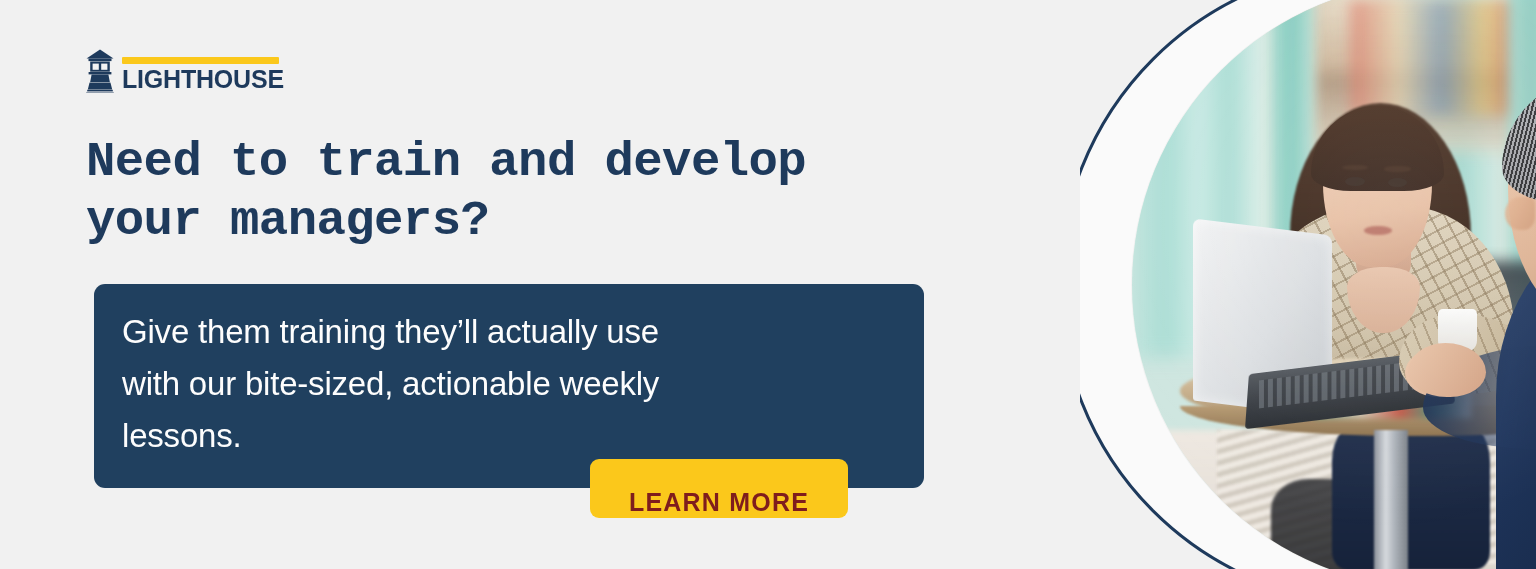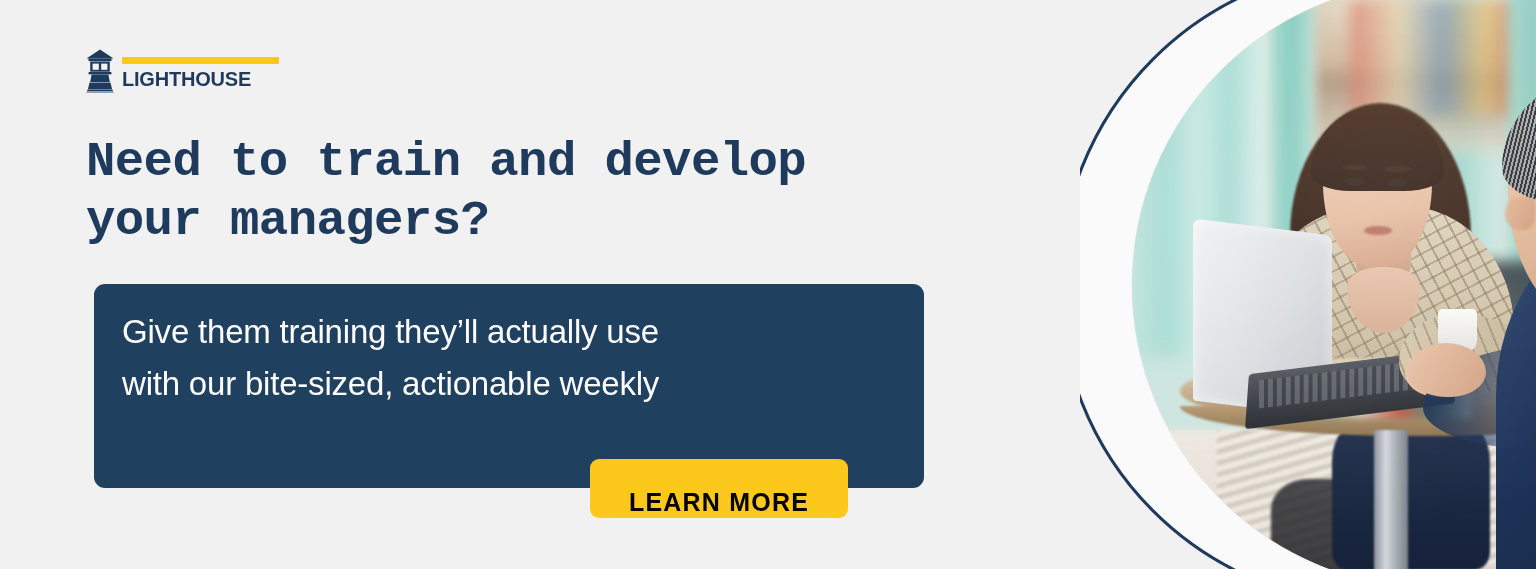--- a/index.html
+++ b/index.html
@@ -13,21 +13,21 @@
 
   
   .left{position:absolute;left:0;top:0;width:1080px;height:569px;}
 
   .logo{position:absolute;left:82px;top:49px;display:flex;align-items:flex-end;height:44px;}
   .logo-mark{width:36px;height:44px;display:block;}
   .logo-word-wrap{display:flex;flex-direction:column;justify-content:flex-end;margin-left:4px;padding-bottom:1px;}
   .logo-rule{height:7px;background:#fbc81b;width:157px;margin-bottom:3px;border-radius:1px;}
   .logo-word{
     font-family:"Liberation Sans", sans-serif;
-    font-weight:bold;font-size:20px;line-height:25px;letter-spacing:-0.2px;
+    font-weight:bold;font-size:25px;line-height:25px;letter-spacing:-0.2px;
     color:#1e3a5c;white-space:nowrap;
   }
 
   .headline{
     position:absolute;left:86px;top:133px;width:760px;
     font-family:Liberation Mono, monospace;
     font-weight:bold;font-size:49px;line-height:59px;
     color:#1e3a5c;letter-spacing:-0.6px;
   }
   .headline span{display:block;}
@@ -46,21 +46,21 @@
 
   .cta{
     position:absolute;left:590px;top:459px;width:258px;height:59px;
     background:#fbc81b;border:none;border-radius:9px;
     display:flex;align-items:center;justify-content:center;
     cursor:pointer;padding:0;
   }
   .cta-label{
     font-family:"Liberation Sans", sans-serif;
     font-weight:bold;font-size:25px;letter-spacing:1.2px;
-    color:#000000;white-space:nowrap;margin-top:27px;
+    color:#7f1d1d;white-space:nowrap;margin-top:27px;
   }
 
   
   .right{position:absolute;left:1080px;top:0;width:456px;height:569px;overflow:hidden;background:#f1f1f1;}
 
   
   .disc-white{
     position:absolute;left:-22px;top:-36px;width:642px;height:642px;
     border-radius:50%;background:#fafafa;
   }
@@ -331,20 +331,21 @@
 
     <div class="headline">
       <span>Need to train and develop</span>
       <span>your managers?</span>
     </div>
 
     <div class="copybox">
       <div class="copytext">
         <span>Give them training they’ll actually use</span>
         <span>with our bite-sized, actionable weekly</span>
+        <span>lessons.</span>
       </div>
     </div>
 
     <button class="cta">
       <span class="cta-label">LEARN MORE</span>
     </button>
   </div>
 
   <div class="right">
     <div class="disc-white"></div>

